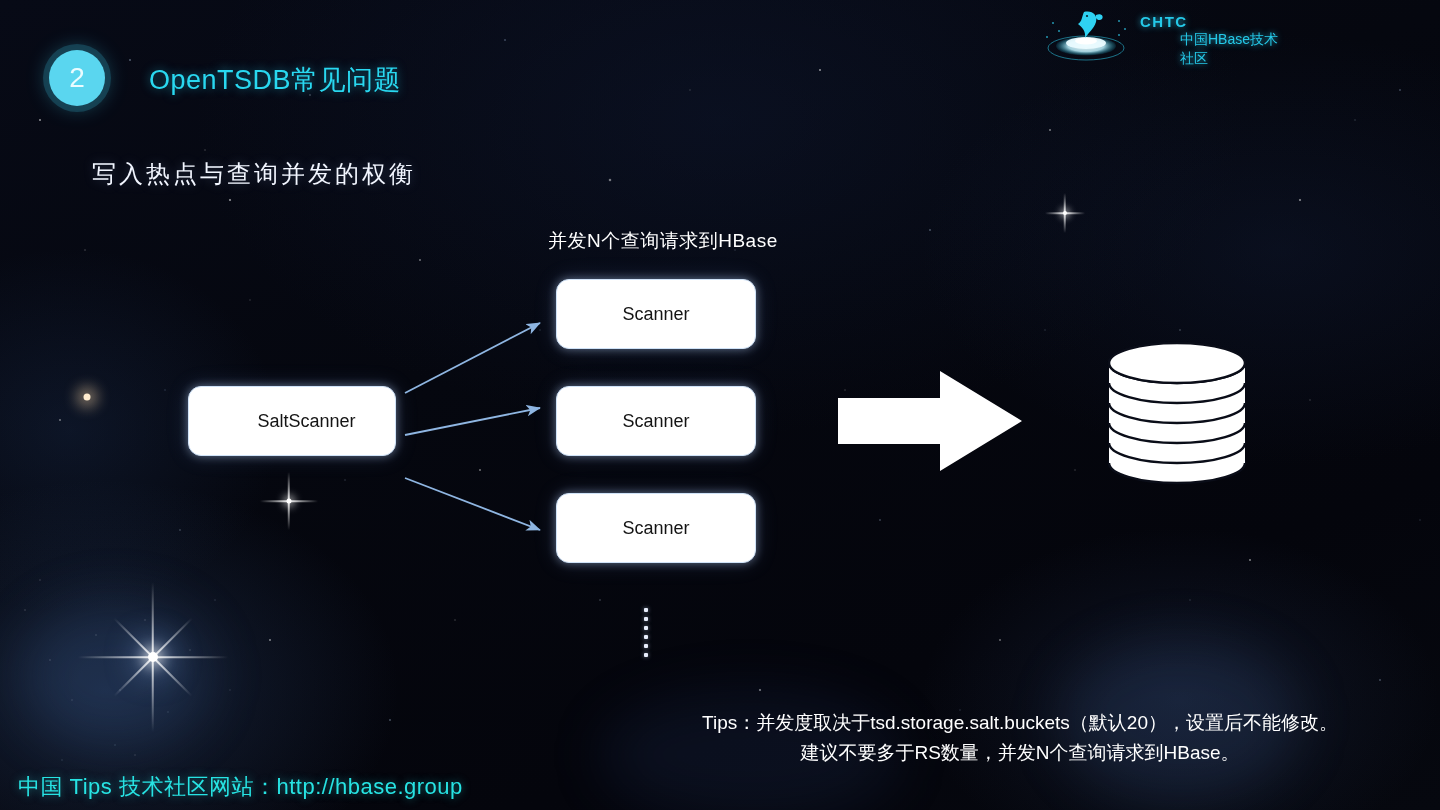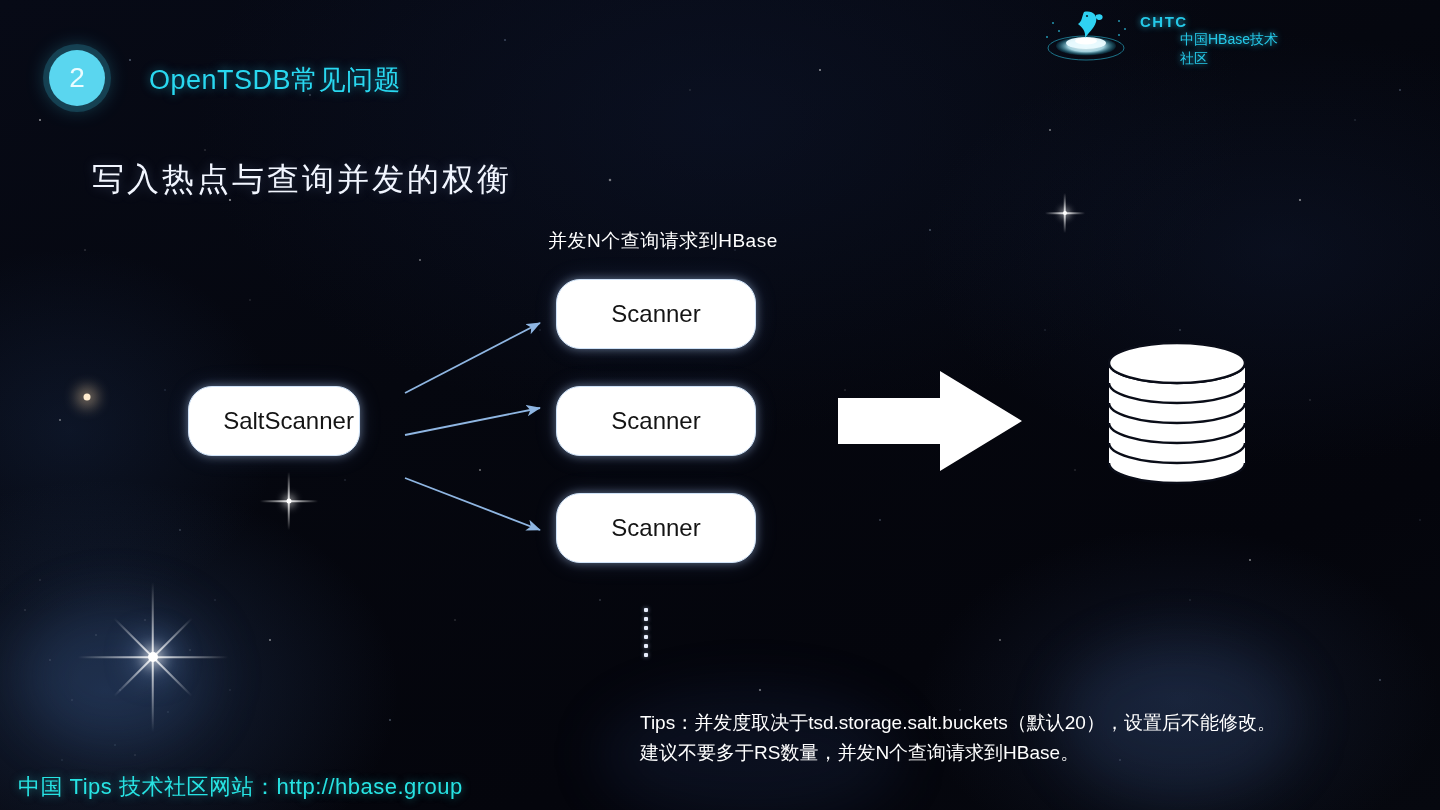--- a/index.html
+++ b/index.html
@@ -143,40 +143,40 @@
   #section-title {
     position:absolute; left:119px; top:62px;
     color:#29d8f0; font-size:27px; letter-spacing:0.5px;
     text-shadow:0 0 10px rgba(35,200,235,.55);
     margin-left:30px;
   }
 
   
   #main-heading {
     position:absolute; left:92px; top:158px;
-    color:#f2f6ff; font-size:32px; letter-spacing:3px;
+    color:#f2f6ff; font-size:24px; letter-spacing:3px;
     text-shadow:0 0 12px rgba(170,200,255,.25);
   }
 
   
   #diagram { position:absolute; left:0; top:0; width:1440px; height:810px; pointer-events:none; }
 
   .flow-label {
     position:absolute; left:548px; top:228px;
     color:#ffffff; font-size:19px; letter-spacing:.5px;
   }
 
   .node {
-    position:absolute; background:#ffffff; border-radius:24px;
+    position:absolute; background:#ffffff; border-radius:13px;
     display:flex; align-items:center; justify-content:center;
-    color:#141414; font-size:24px;
+    color:#141414; font-size:18px;
     border:1.5px solid #cfe2f7;
     box-shadow:0 0 10px rgba(190,215,255,.45), 0 0 22px rgba(120,160,230,.18);
   }
-  #node-saltscanner { left:188px; top:386px; width:172px; height:70px;padding-left:29px; }
+  #node-saltscanner { left:188px; top:386px; width:208px; height:70px;padding-left:29px; }
   #node-scanner-1  { left:556px; top:279px; width:200px; height:70px; }
   #node-scanner-2  { left:556px; top:386px; width:200px; height:70px; }
   #node-scanner-3  { left:556px; top:493px; width:200px; height:70px; }
 
   #ellipsis-dots {
     position:absolute; left:644px; top:608px;
     display:flex; flex-direction:column; gap:5px; align-items:center;
   }
   #ellipsis-dots i {
     display:block; width:4px; height:4px; background:#e8eefc; border-radius:1px;
@@ -184,21 +184,21 @@
   }
 
   #hbase-label {
     position:absolute; left:1076px; top:503px; width:200px; text-align:center;
     color:#f3f7ff; font-size:22px;
   }
 
   
   #tips {
     position:absolute; left:640px; top:708px; width:760px;
-    color:#ffffff; font-size:19px; line-height:30px; 
+    color:#ffffff; font-size:19px; line-height:30px; text-align:center;
   }
   #tips .line2 { display:block; }
 
   
   #footer-link {
     position:absolute; left:18px; top:772px;
     color:#27e3e3; font-size:22px; letter-spacing:.5px;
     text-shadow:0 0 8px rgba(40,220,220,.5);
   }
 </style>

